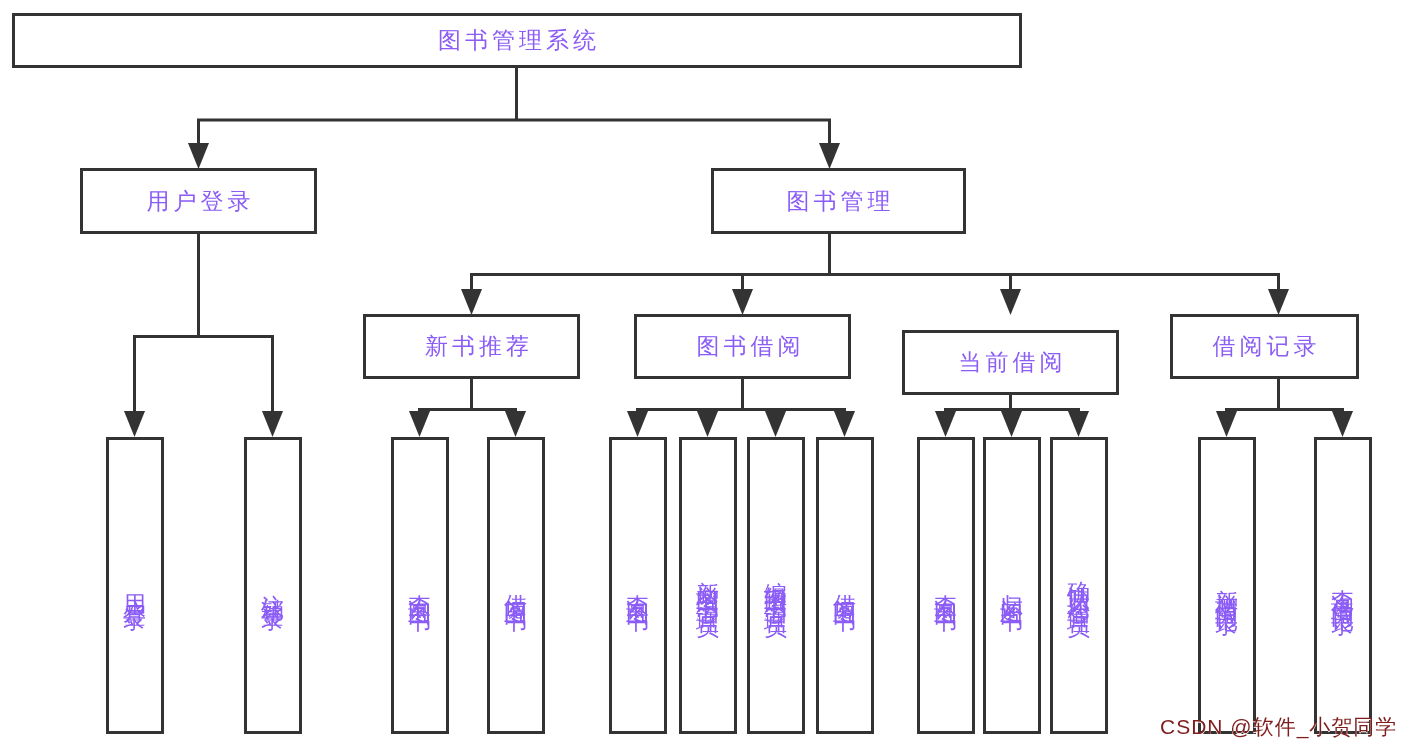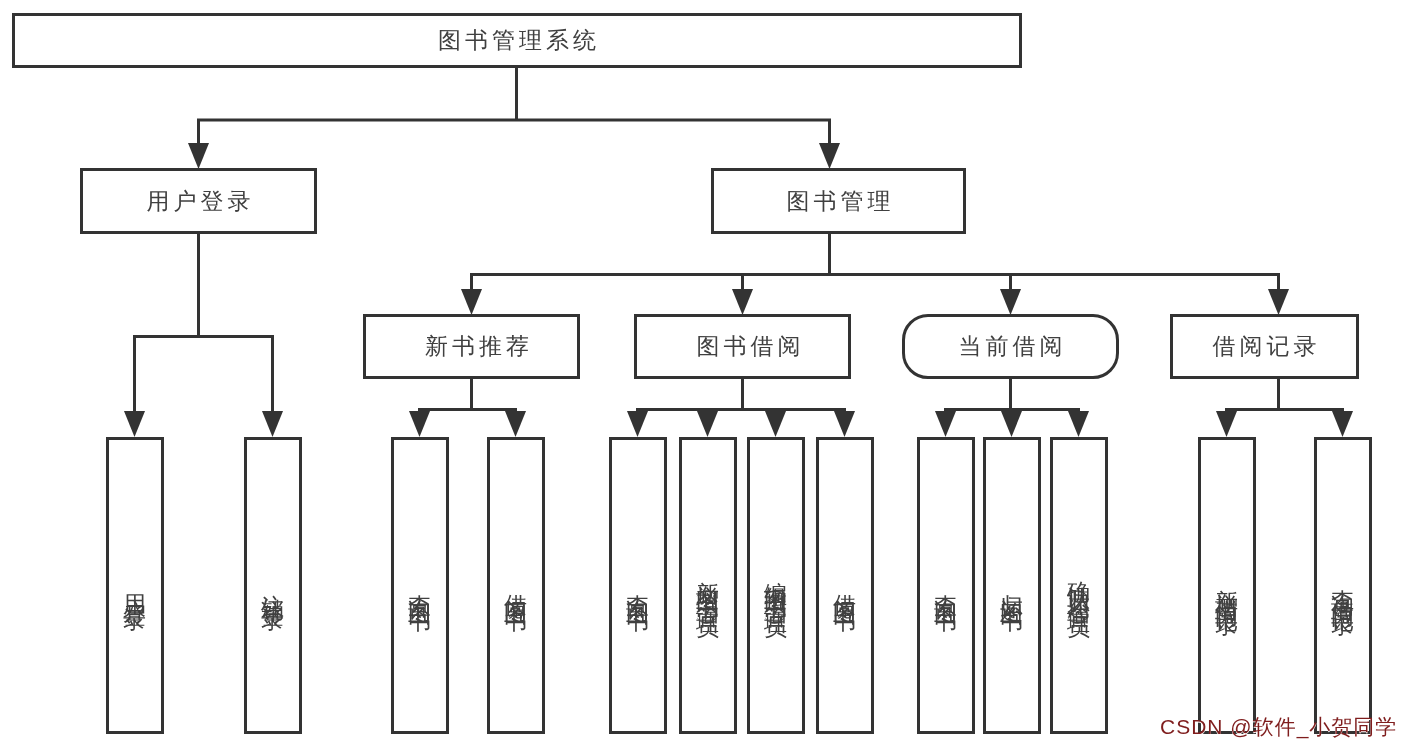--- a/index.html
+++ b/index.html
@@ -18,21 +18,21 @@
     z-index: 1;
   }
   .node {
     position: absolute;
     box-sizing: border-box;
     border: 3px solid #333333;
     background: #ffffff;
     display: flex;
     align-items: center;
     justify-content: center;
-    color: #404040;
+    color: #8b5cf6;
     z-index: 2;
     text-align: right;
   }
   .node--h {
     font-size: 23px;
     letter-spacing: 4px;
     text-indent: 4px;
     white-space: nowrap;
   }
   .node--v .vlabel {
@@ -101,21 +101,21 @@
     <polygon fill="#333333" points="1332,411 1353,411 1342.5,437"></polygon>
   </svg>
 
   <div class="node node--h" style="left:12px; top:13px; width:1010px; height:55px;">图书管理系统</div>
 
   <div class="node node--h" style="left:80px; top:168px; width:237px; height:66px;">用户登录</div>
   <div class="node node--h" style="left:711px; top:168px; width:255px; height:66px;">图书管理</div>
 
   <div class="node node--h" style="left:363px; top:314px; width:217px; height:65px;padding-left:11px;">新书推荐</div>
   <div class="node node--h" style="left:634px; top:314px; width:217px; height:65px;padding-left:12px;">图书借阅</div>
-  <div class="node node--h" style="left:902px; top:314px; width:217px; height:65px;border-radius:26px;">当前借阅</div>
+  <div class="node node--h" style="left:902px; top:330px; width:217px; height:65px;">当前借阅</div>
   <div class="node node--h" style="left:1170px; top:314px; width:189px; height:65px;">借阅记录</div>
 
   <div class="node node--v" style="left:105.5px; top:437px; width:58px; height:297px;">
     <span class="vlabel">用户登录</span>
   </div>
   <div class="node node--v" style="left:243.5px; top:437px; width:58px; height:297px;">
     <span class="vlabel">注销登录</span>
   </div>
 
   <div class="node node--v" style="left:390.5px; top:437px; width:58px; height:297px;">

